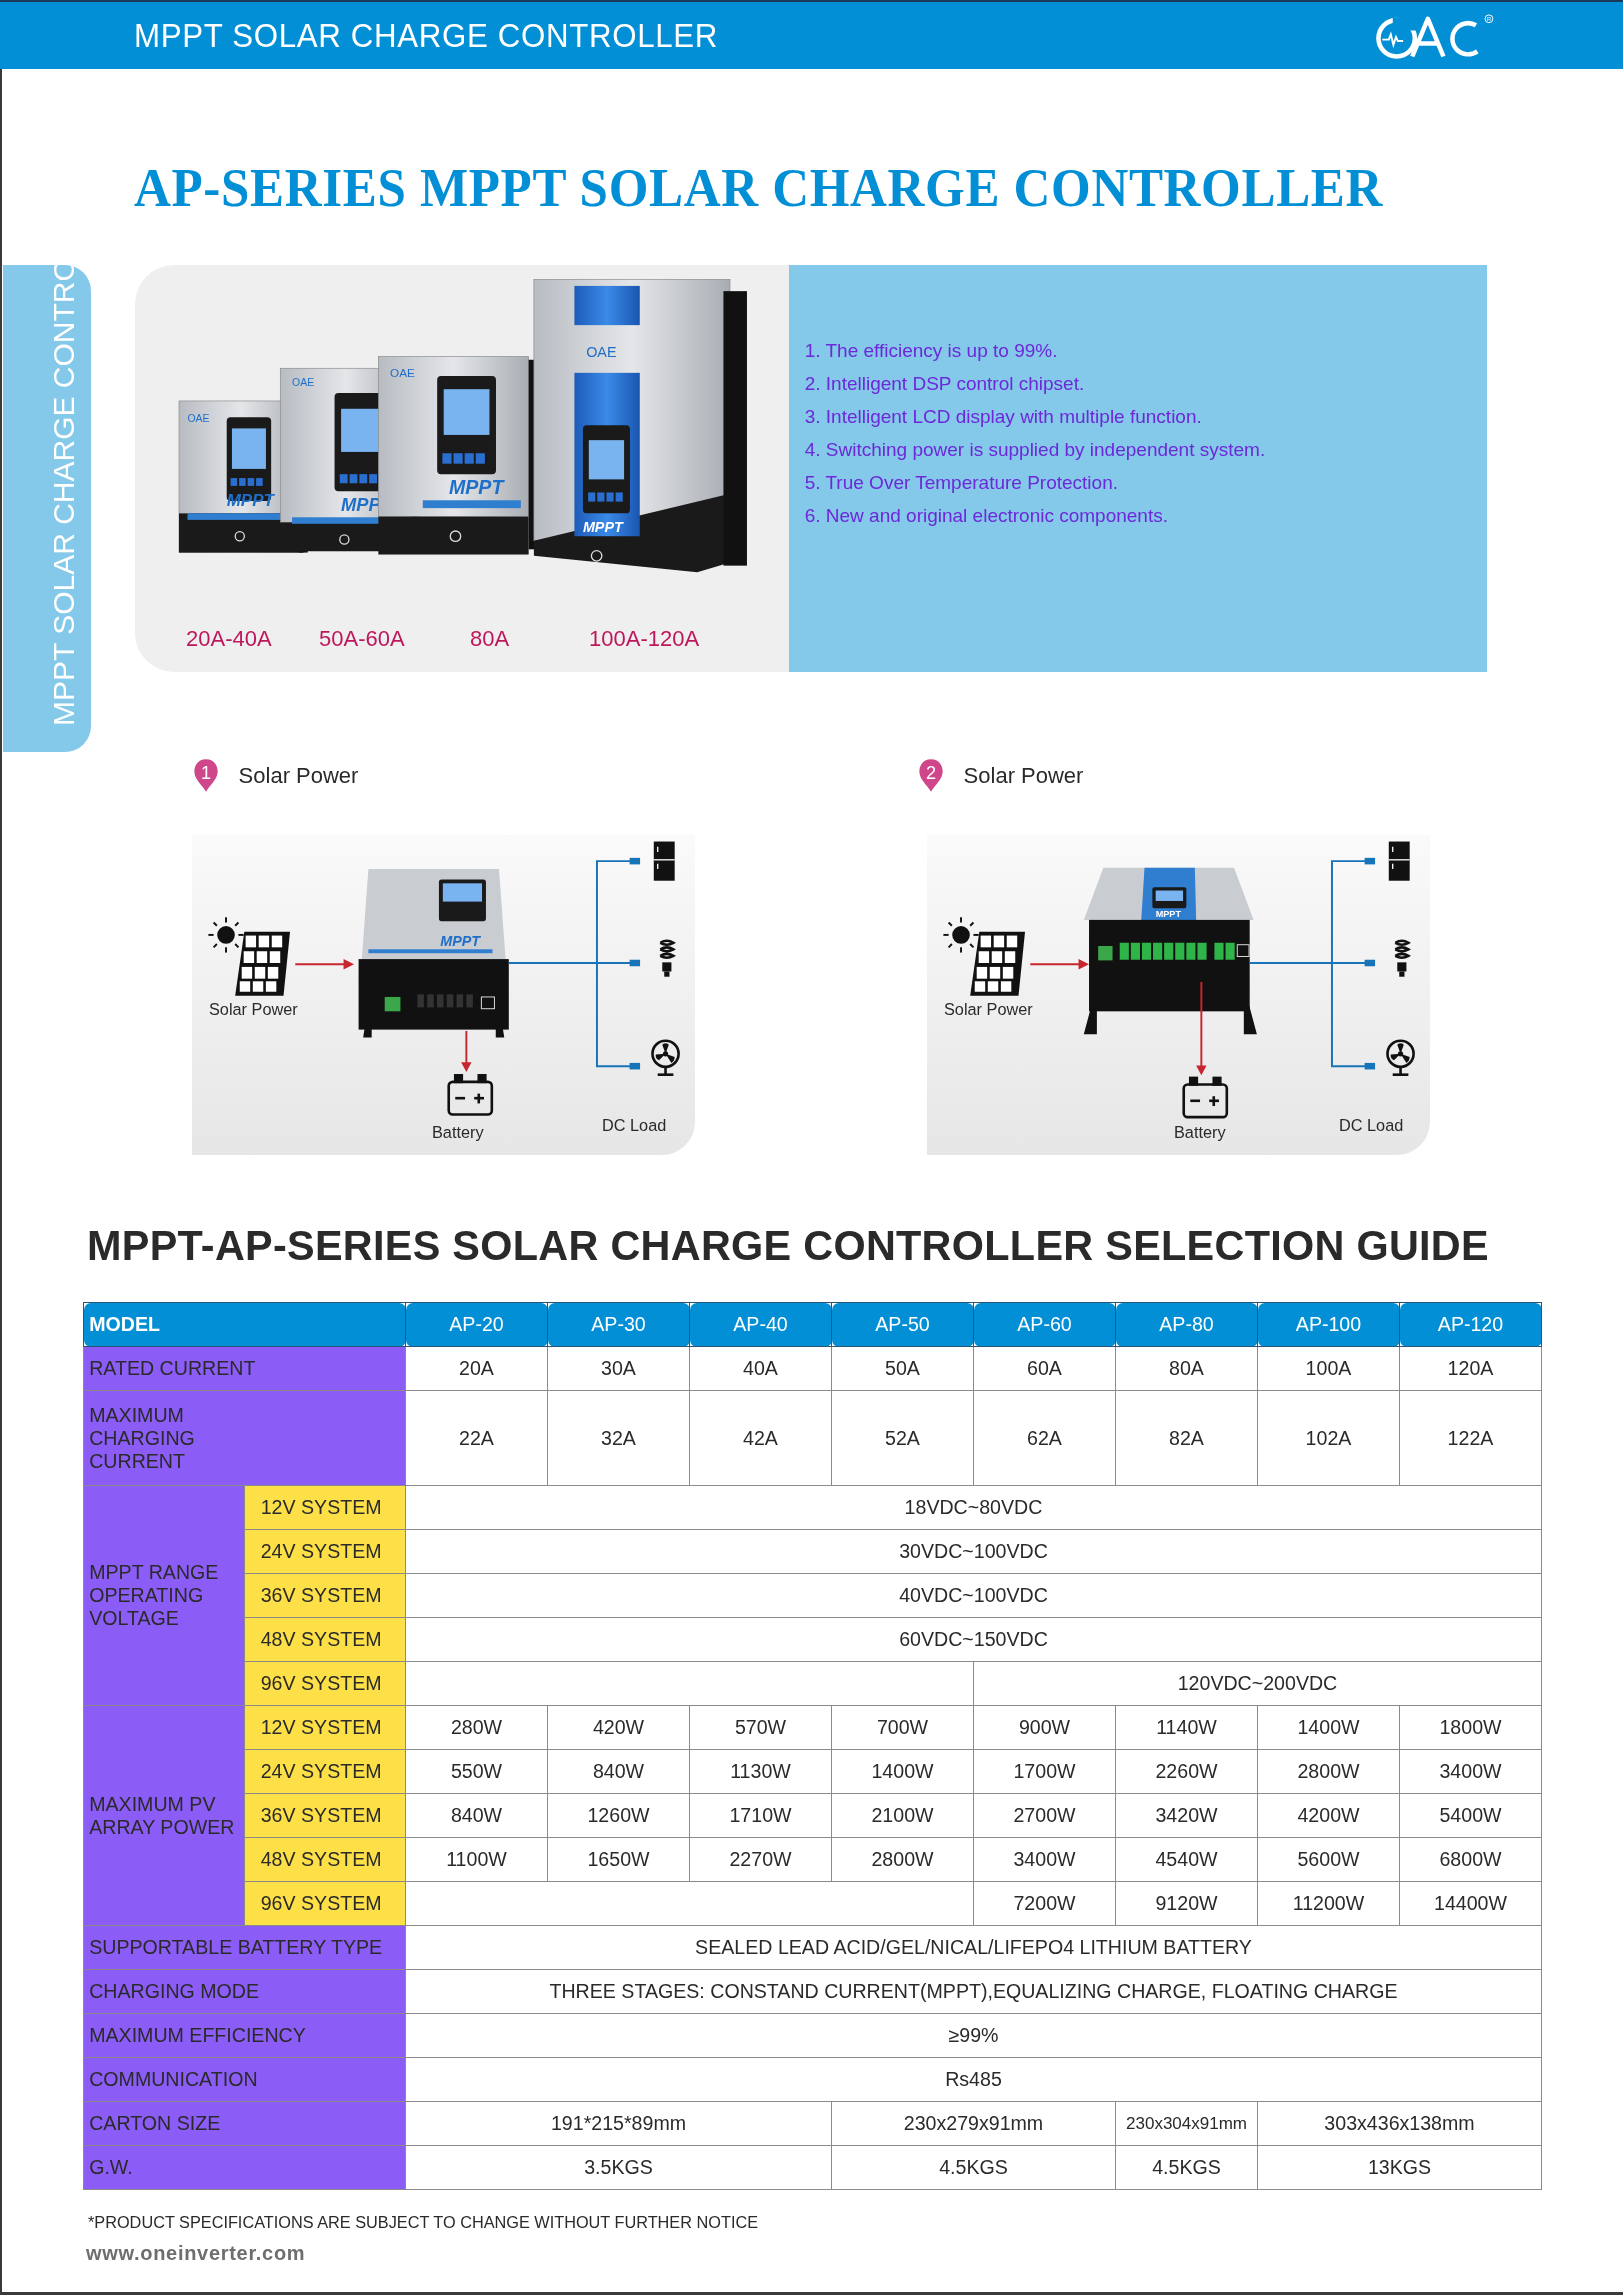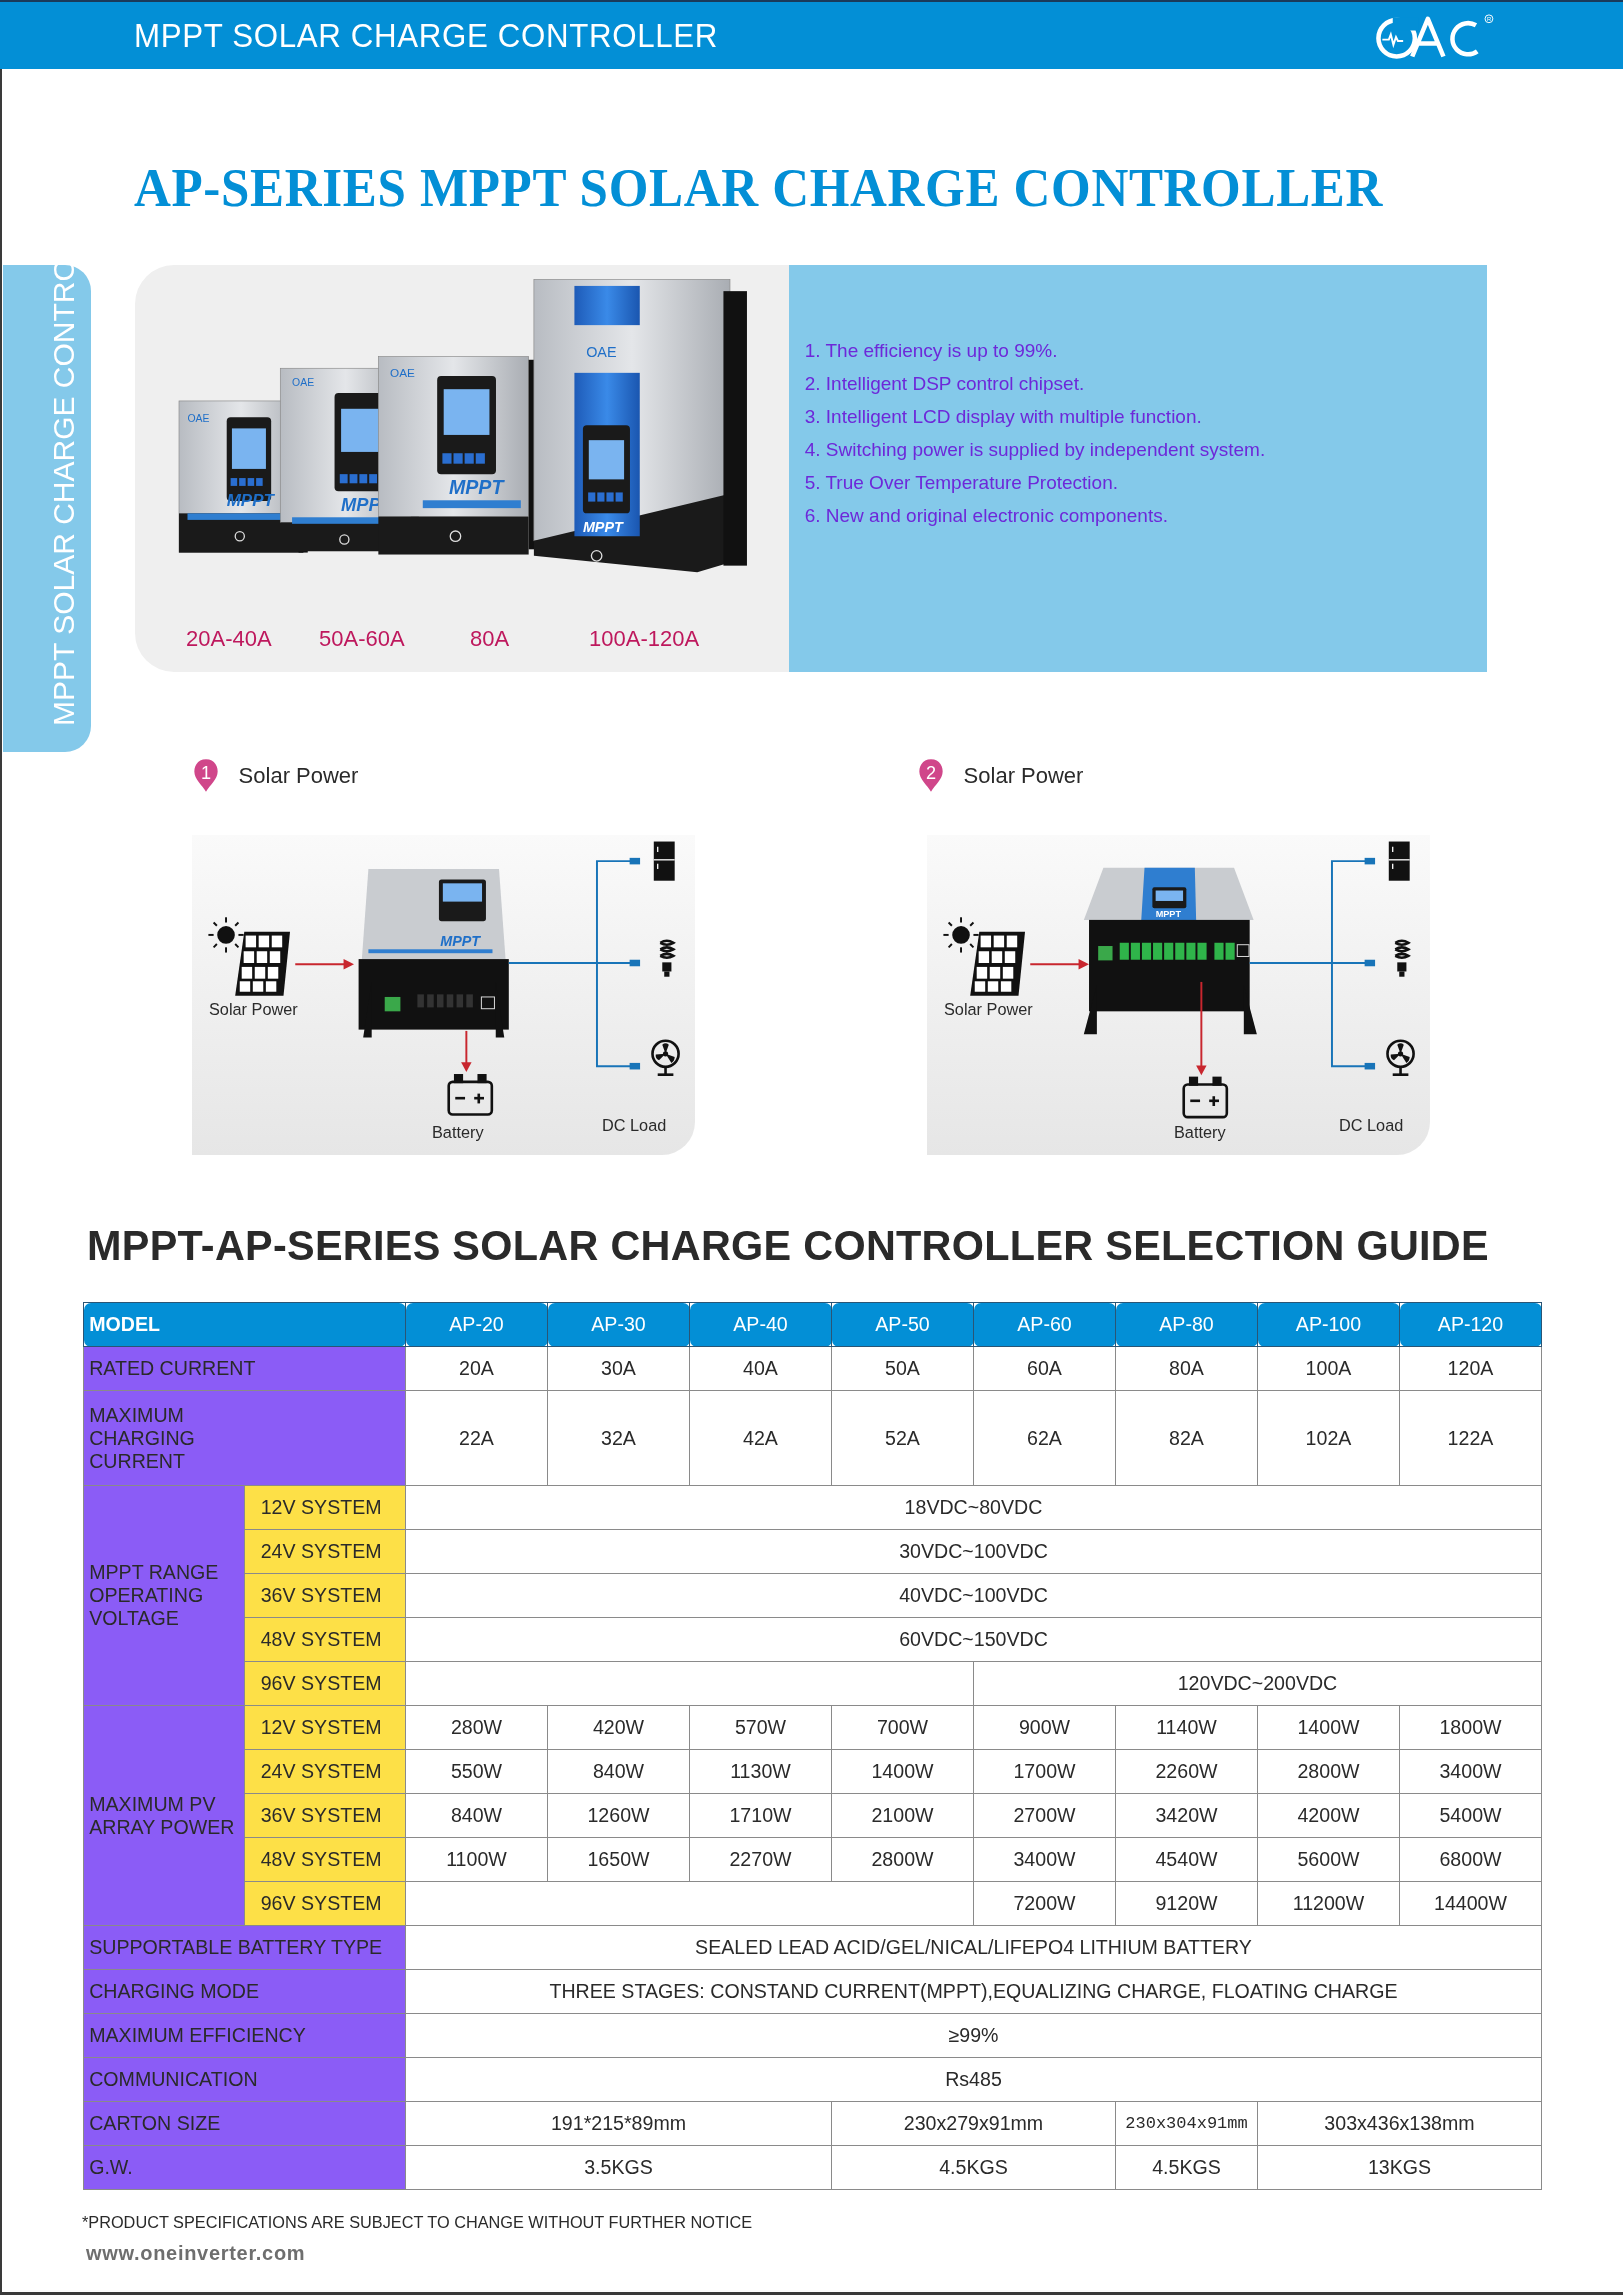--- a/index.html
+++ b/index.html
@@ -27,22 +27,22 @@
   .dlabel { position: absolute; font-size: 16.3px; color: #2a2a2a; white-space: nowrap; }
   .guide-title { position: absolute; left: 87px; top: 1222px; font-size: 42px; font-weight: bold; color: #2a2a2a; white-space: nowrap; letter-spacing: 0.3px; transform: scaleX(0.985); transform-origin: left; }
   table.spec { position: absolute; left: 83px; top: 1302px; width: 1458px; border-collapse: collapse; table-layout: fixed; }
   table.spec td, table.spec th { border: 1.3px solid #8a8a8a; font-size: 19.6px; text-align: center; vertical-align: middle; font-weight: normal; color: #2a2a2a; }
   table.spec th { background: #038fd6; color: #ffffff; height: 44px; border-color: #2a5575; border-radius: 7px; }
   table.spec th.model { text-align: left; padding-left: 5.2px; font-weight: bold; }
   table.spec td.lbl { background: #8b5cf6; text-align: left; padding-left: 5.2px; }
   table.spec td.sub { background: #fde047; text-align: left; padding-left: 15.7px; }
   table.spec tr { height: 44px; }
   table.spec tr.tall { height: 95px; }
-  td.small { font-size: 17px !important; font-family: Liberation Mono, monospace; }
-  .notice { position: absolute; left: 82px; top: 2213px; font-size: 16.3px; color: #2a2a2a; white-space: nowrap; }
+  td.small { font-size: 17px !important; }
+  .notice { position: absolute; left: 88px; top: 2213px; font-size: 16.3px; color: #2a2a2a; white-space: nowrap; }
   .website { position: absolute; left: 86px; top: 2242px; font-size: 20px; font-weight: bold; color: #6e6e6e; letter-spacing: 0.7px; }
 </style>
 </head>
 <body>
 
 <div class="frame"></div>
 
 <div class="topbar">
   <div class="topbar-title">MPPT SOLAR CHARGE CONTROLLER</div>
   <svg class="logo" viewBox="0 0 210 80">

